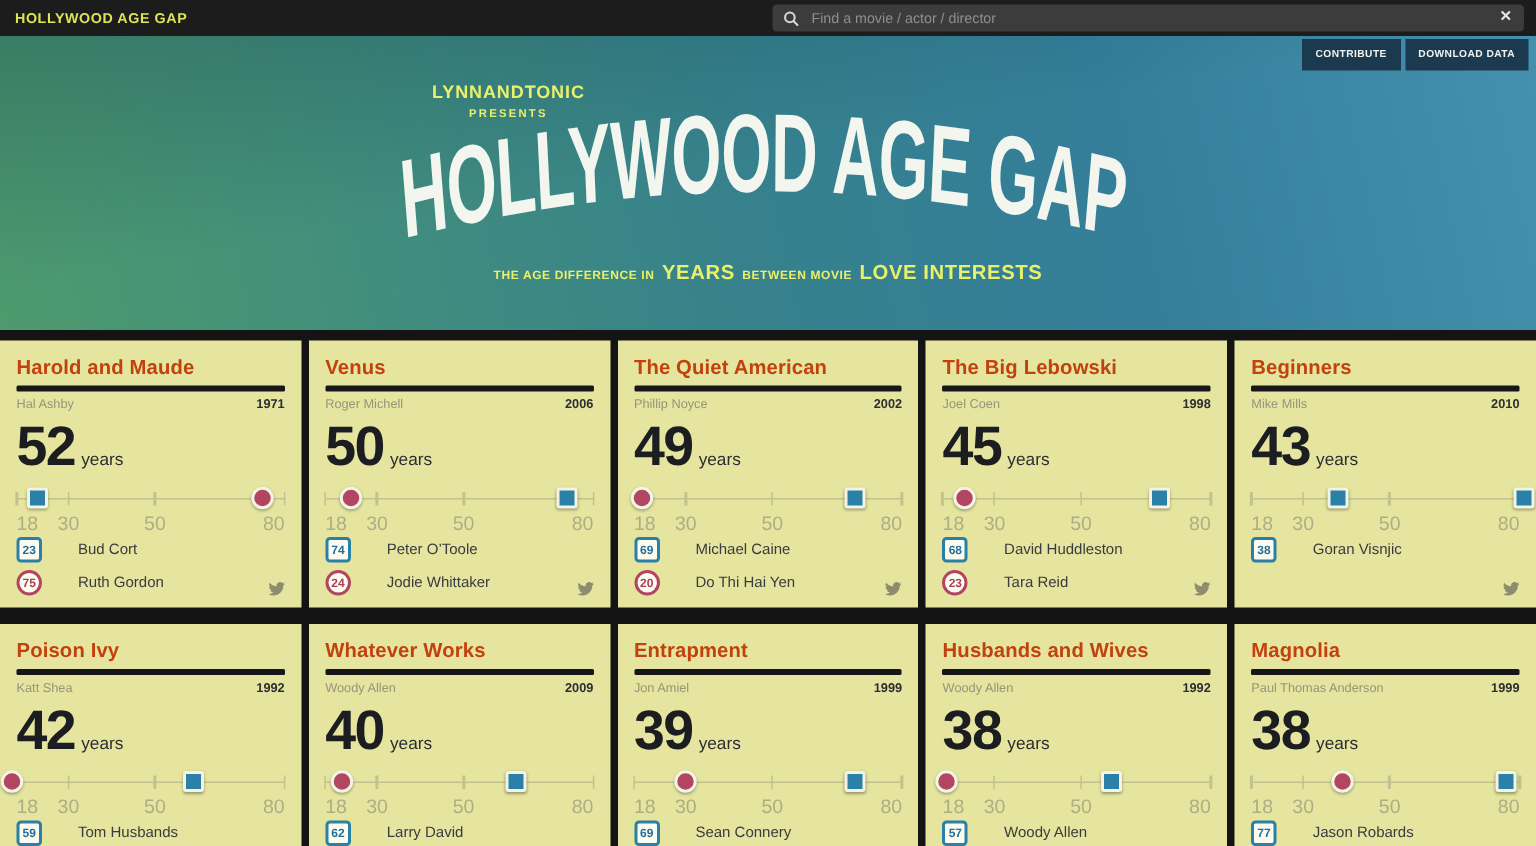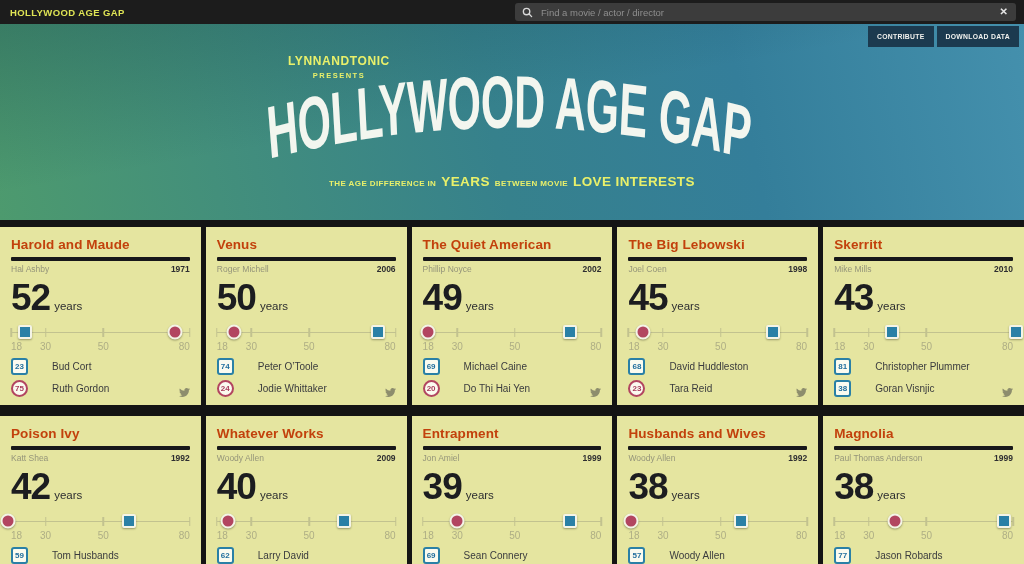--- a/index.html
+++ b/index.html
@@ -82,21 +82,21 @@
   .age{font-size:37px;font-weight:bold;color:#1c1d20;line-height:.85;letter-spacing:-1px;}
   .unit{font-size:11.5px;color:#2c2d30;margin-left:4px;}
   .slider{margin-top:12px;position:relative;}
   .track-wrap{position:relative;height:13px;}
   .track-line{position:absolute;left:0;right:0;top:6px;height:1.5px;background:#c2c28f;}
   .tick{position:absolute;top:2px;width:1.5px;height:9px;background:#c2c28f;transform:translateX(-50%);}
   .handle{position:absolute;top:6.5px;transform:translate(-50%,-50%);box-shadow:0 1px 2px rgba(40,40,20,.4);box-sizing:content-box;}
   .handle.square{width:10px;height:10px;background:#2a80a6;border:2px solid #f4f4e6;border-radius:2px;}
   .handle.circle{width:11px;height:11px;background:#b24560;border:2px solid #f4f4e6;border-radius:50%;}
   .labels{position:relative;height:9px;margin-top:2px;}
-  .tick-label{position:absolute;top:0;font-size:10px;color:#aeae85;transform:translateX(-50%);}
+  .tick-label{position:absolute;top:0;font-size:13px;color:#aeae85;transform:translateX(-50%);}
   .tick-label.first{transform:none;}
   .tick-label.last{transform:translateX(-100%);}
   .actors{margin-top:8px;display:flex;flex-direction:column;gap:5px;}
   .actor-row{display:flex;align-items:center;gap:24px;}
   .badge{
     width:13px;height:13px;display:flex;align-items:center;justify-content:center;
     font-size:8px;font-weight:bold;background:#fbfbf0;flex:none;box-sizing:content-box;
   }
   .badge.square{border:2px solid #2a80a6;color:#226f9e;border-radius:3px;}
   .badge.circle{border:2px solid #b24560;color:#a93d5c;border-radius:50%;}
@@ -306,21 +306,21 @@
         <div class="actor-row">
           <span class="badge circle">23</span>
           <span class="actor-name">Tara Reid</span>
         </div>
       </div>
     <svg class="twitter" viewBox="0 0 24 24">
       <path d="M23.95 4.57a10 10 0 0 1-2.82.77 4.96 4.96 0 0 0 2.16-2.72c-.95.56-2 .96-3.12 1.18a4.92 4.92 0 0 0-8.38 4.48A13.94 13.94 0 0 1 1.64 3.16a4.92 4.92 0 0 0 1.52 6.57 4.9 4.9 0 0 1-2.23-.61v.06a4.92 4.92 0 0 0 3.95 4.83 4.96 4.96 0 0 1-2.21.08 4.93 4.93 0 0 0 4.6 3.42A9.87 9.87 0 0 1 0 19.54a13.94 13.94 0 0 0 7.55 2.21c9.06 0 14.01-7.5 14.01-14.01 0-.21 0-.42-.02-.63a10.02 10.02 0 0 0 2.41-2.54z"></path>
     </svg>
   </article>
     <article class="card">
-    <h2 class="title">Skerritt</h2>
+    <h2 class="title">Beginners</h2>
     <div class="rule"></div>
     <div class="meta">
       <span class="director">Mike Mills</span>
       <span class="year">2010</span>
     </div>
     <div class="age-row">
       <span class="age">43</span>
       <span class="unit">years</span>
     </div>
     <div class="slider">
@@ -334,24 +334,20 @@
           <div class="handle square" style="left: 101.613%;"></div>
         </div>
       <div class="labels">
           <div class="tick-label first" style="left: 0%;">18</div>
           <div class="tick-label" style="left: 19.3548%;">30</div>
           <div class="tick-label" style="left: 51.6129%;">50</div>
           <div class="tick-label last" style="left: 100%;">80</div>
         </div>
     </div>
     <div class="actors">
-        <div class="actor-row">
-          <span class="badge square">81</span>
-          <span class="actor-name">Christopher Plummer</span>
-        </div>
         <div class="actor-row">
           <span class="badge square">38</span>
           <span class="actor-name">Goran Visnjic</span>
         </div>
       </div>
     <svg class="twitter" viewBox="0 0 24 24">
       <path d="M23.95 4.57a10 10 0 0 1-2.82.77 4.96 4.96 0 0 0 2.16-2.72c-.95.56-2 .96-3.12 1.18a4.92 4.92 0 0 0-8.38 4.48A13.94 13.94 0 0 1 1.64 3.16a4.92 4.92 0 0 0 1.52 6.57 4.9 4.9 0 0 1-2.23-.61v.06a4.92 4.92 0 0 0 3.95 4.83 4.96 4.96 0 0 1-2.21.08 4.93 4.93 0 0 0 4.6 3.42A9.87 9.87 0 0 1 0 19.54a13.94 13.94 0 0 0 7.55 2.21c9.06 0 14.01-7.5 14.01-14.01 0-.21 0-.42-.02-.63a10.02 10.02 0 0 0 2.41-2.54z"></path>
     </svg>
   </article>
     <article class="card">

